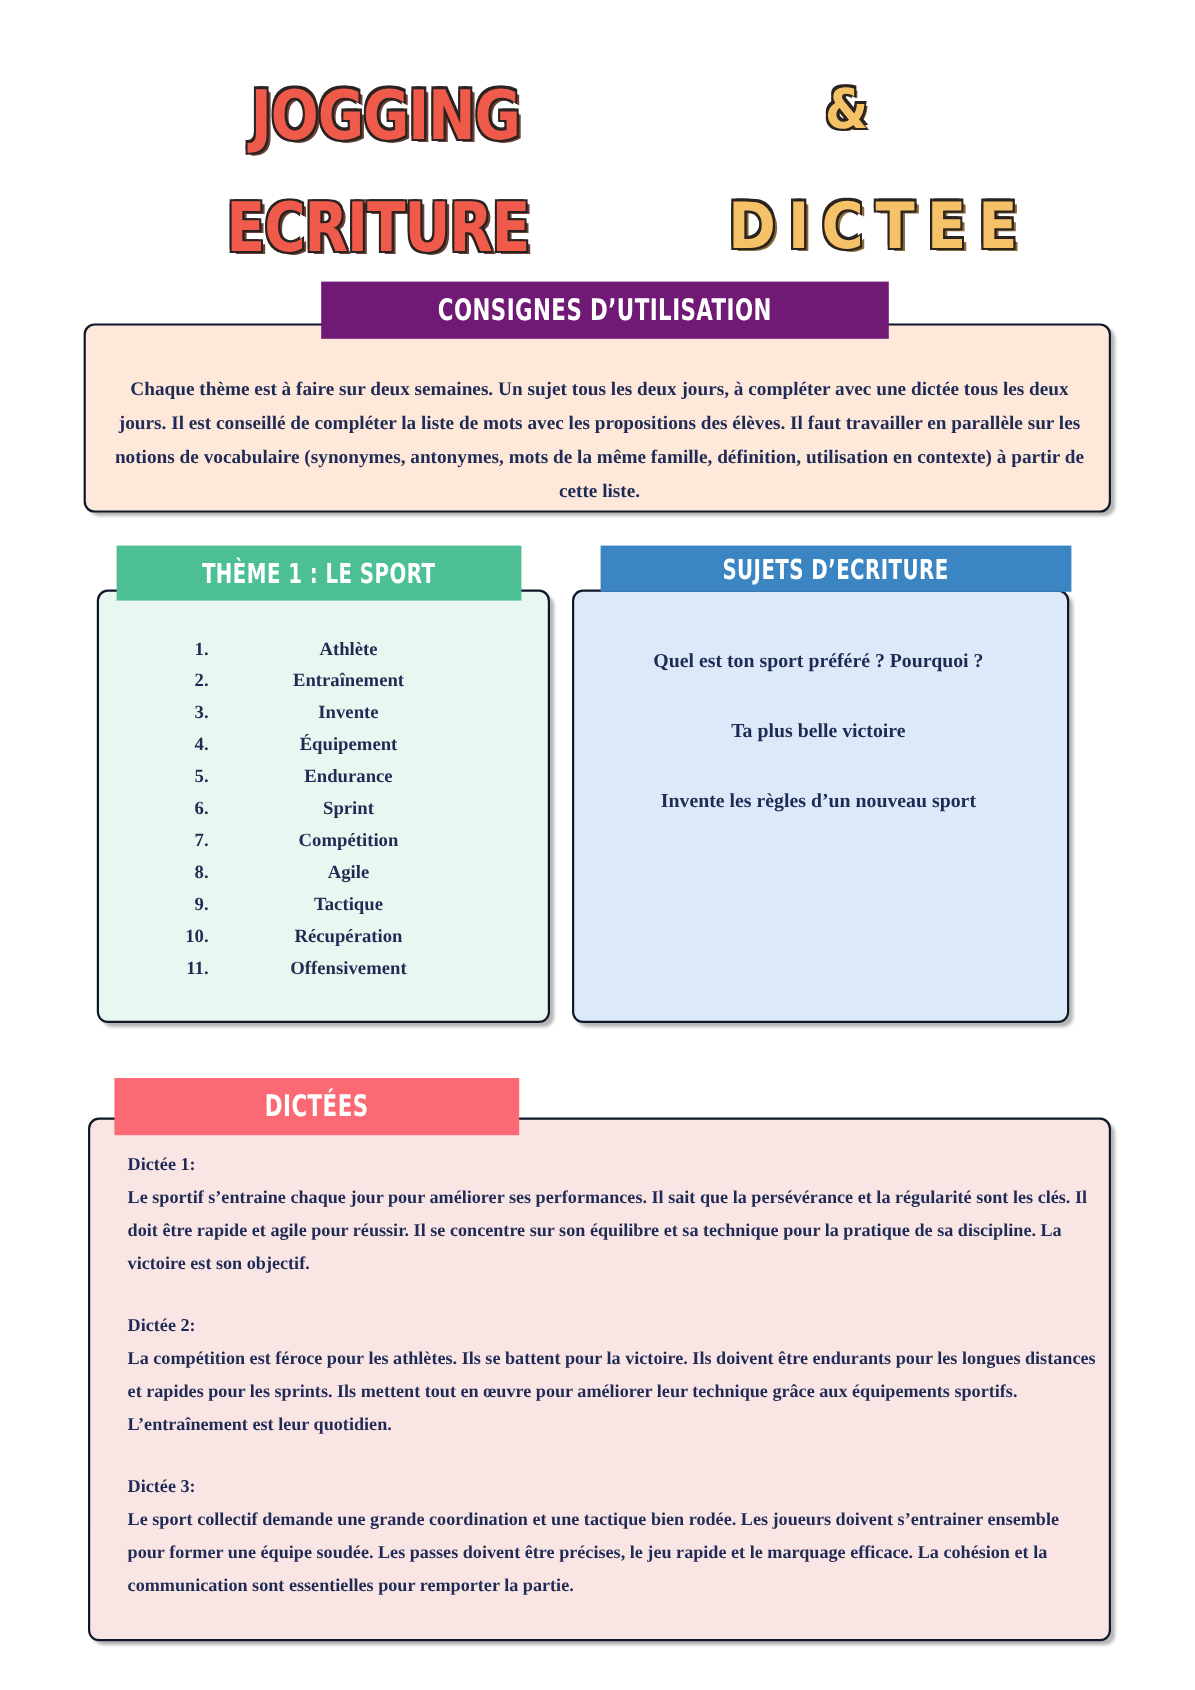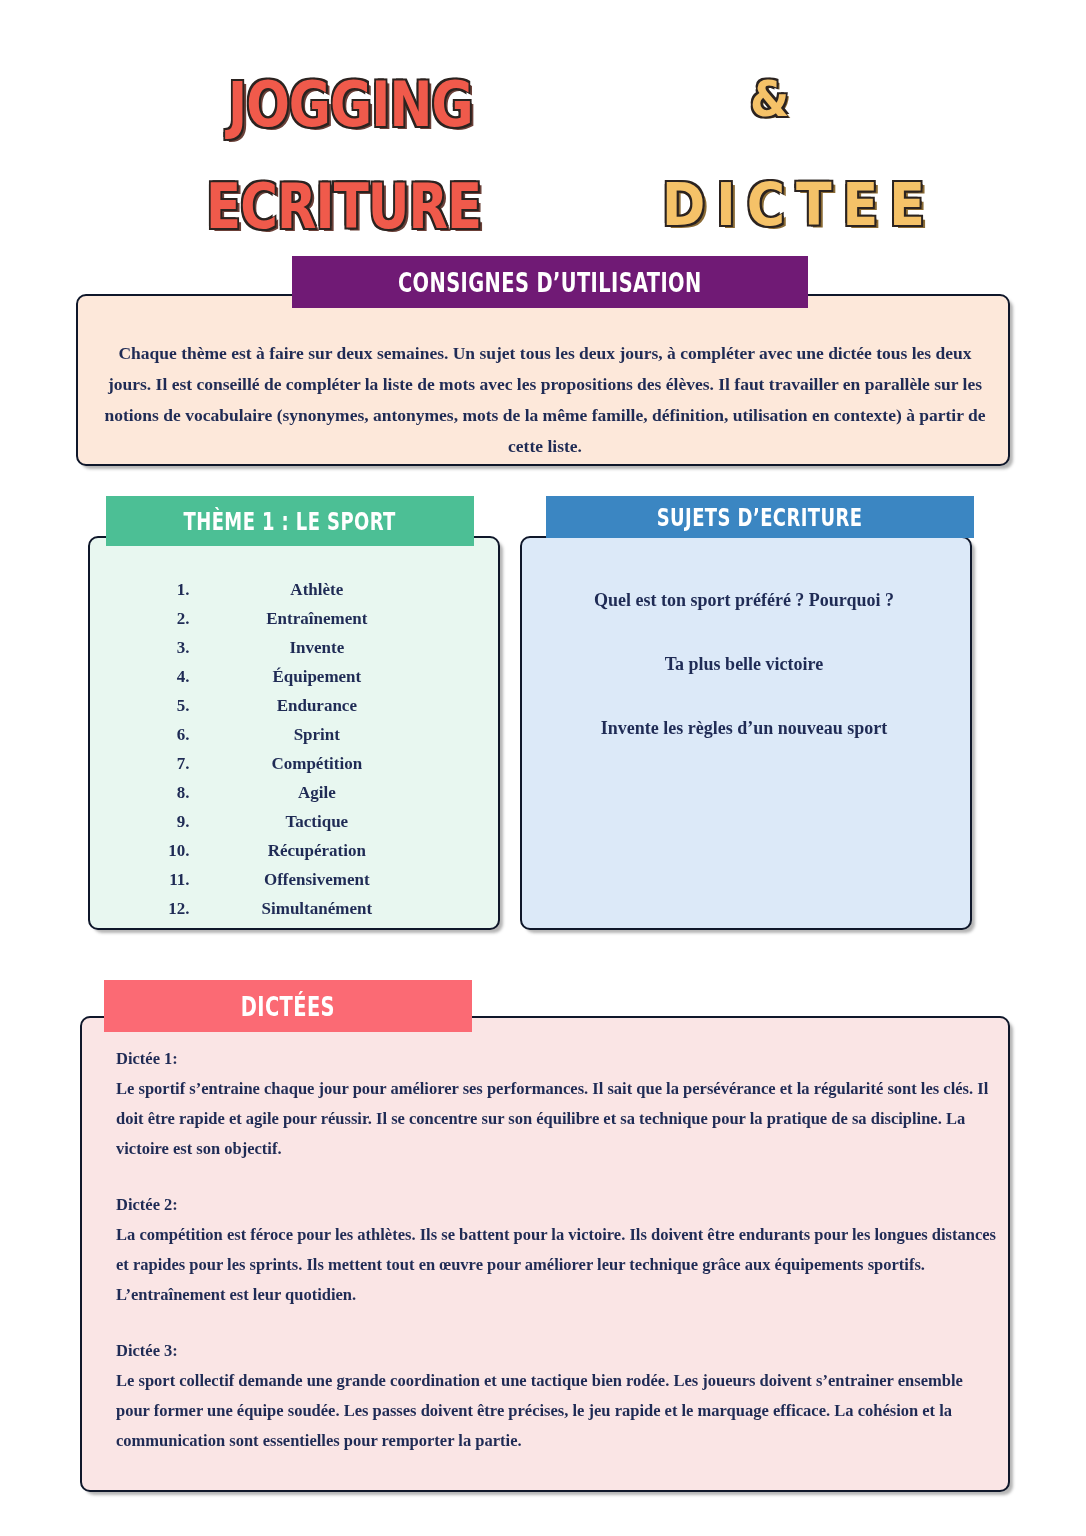--- a/index.html
+++ b/index.html
@@ -319,24 +319,20 @@
         <span class="wl-num">9.</span>
         <span class="wl-word">Tactique</span>
       </li>
     <li>
         <span class="wl-num">10.</span>
         <span class="wl-word">Récupération</span>
       </li>
     <li>
         <span class="wl-num">11.</span>
         <span class="wl-word">Offensivement</span>
-      </li>
-    <li>
-        <span class="wl-num">12.</span>
-        <span class="wl-word">Simultanément</span>
       </li>
   </ul>
 </div>
 <div class="card-header" id="theme-header">
   <span class="cond">THÈME 1 : LE SPORT</span>
 </div>
 
 <div class="card" id="sujets-card">
   <div class="prompts">
     <div class="prompt">Quel est ton sport préféré ? Pourquoi ?</div>

